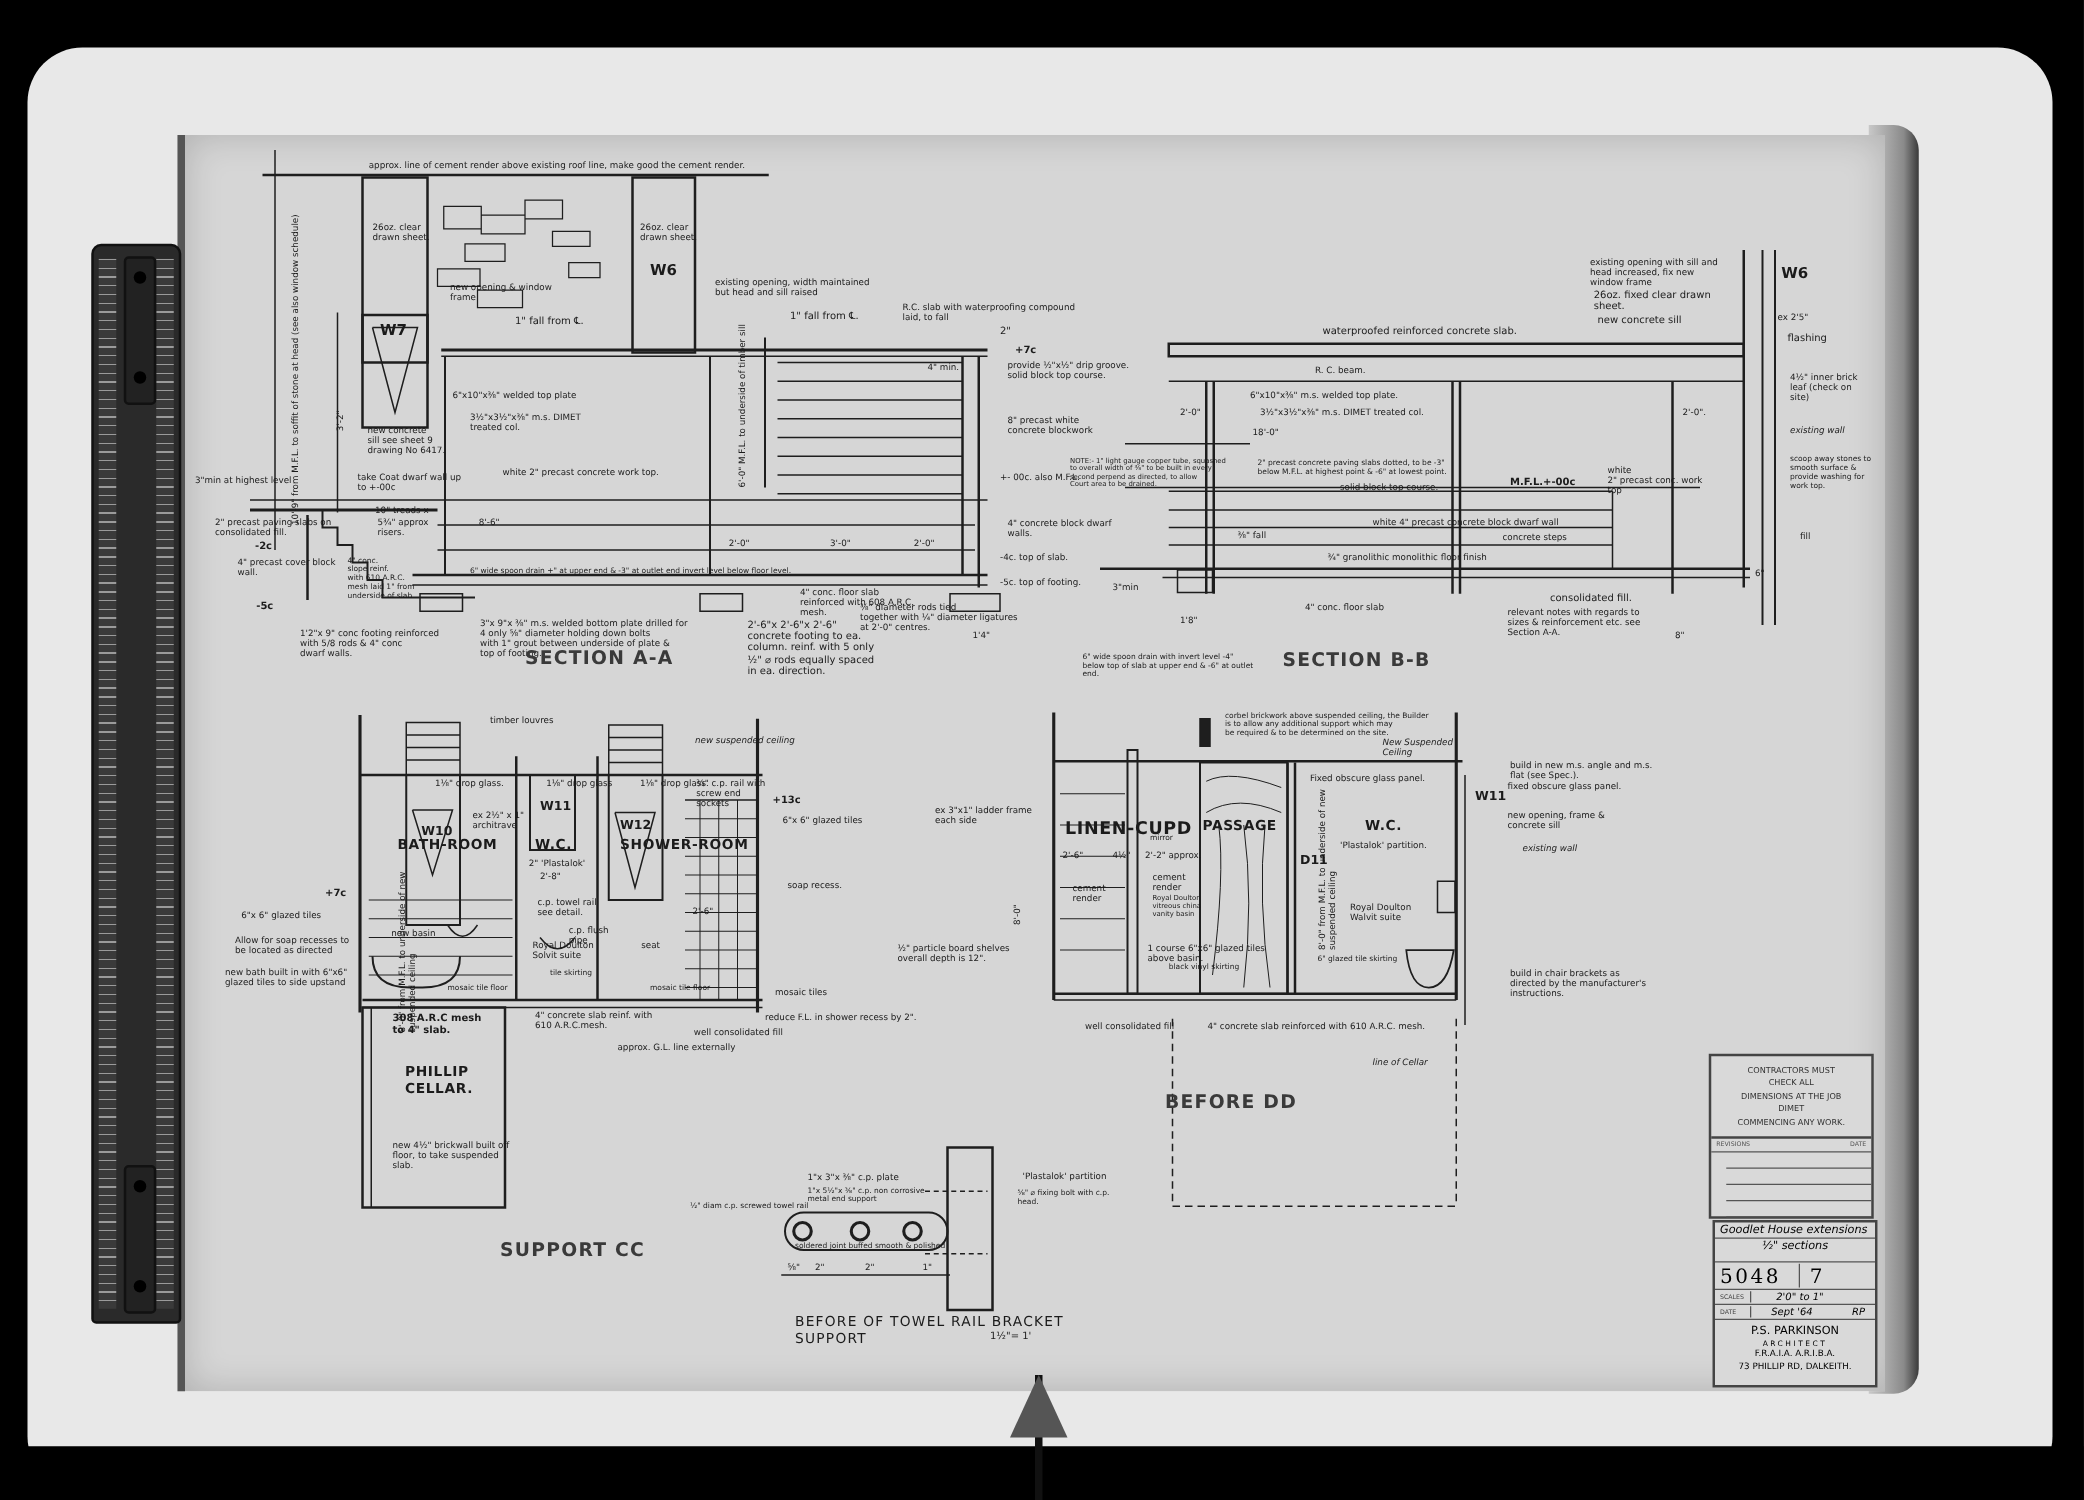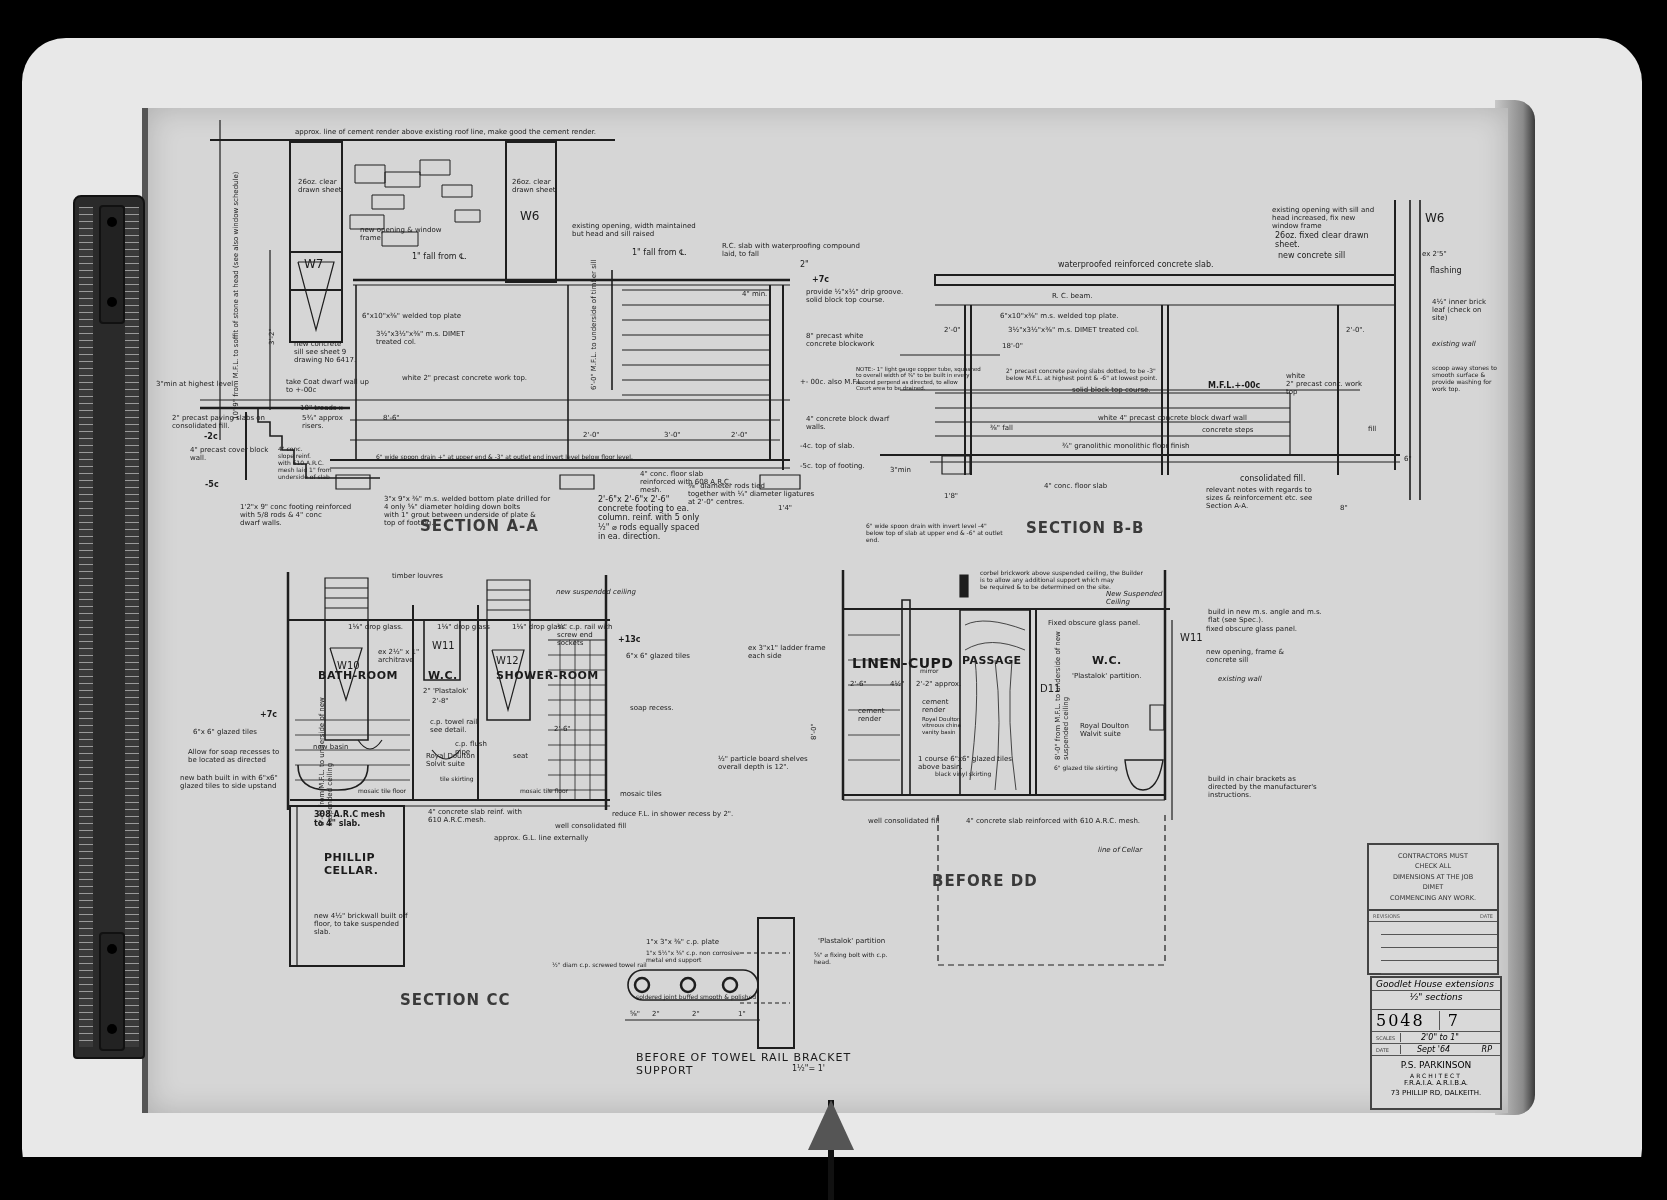--- a/index.html
+++ b/index.html
@@ -16,21 +16,21 @@
   .ruler .screw{position:absolute;left:6px;width:10px;height:10px;border-radius:50%;background:#000;}
   .clip{position:absolute;left:808px;top:1100px;width:0;height:0;border-left:23px solid transparent;border-right:23px solid transparent;border-bottom:50px solid #555;}
   .clip-bar{position:absolute;left:828px;top:1100px;width:6px;height:100px;background:#111;}
   .strip{position:absolute;left:0;top:1157px;width:1667px;height:43px;background:#000;}
   .dwg{position:absolute;left:0;top:0;width:1667px;height:1200px;}
   .lbl{position:absolute;color:#1b1b1b;white-space:pre;line-height:1.15;}
   .note{font-size:7px;}
   .note2{font-size:8px;}
   .room{font-size:11px;font-weight:bold;letter-spacing:.5px;}
   .title{font-size:15px;font-weight:bold;color:#3a3a3a;letter-spacing:1px;}
-  .win{font-size:12px;font-weight:normal;}
+  .win{font-size:12px;font-weight:bold;}
   .tb{position:absolute;border:2px solid #444;background:#d9d9d9;}
   .tb-warn{left:1367px;top:843px;width:128px;height:128px;}
   .tb-warn .warn{font-size:6.5px;text-align:center;padding:6px 19px;line-height:1.6;color:#333;}
   .tb-warn .rev{border-top:2px solid #444;}
   .tb-warn .rev .hdr{font-size:5px;color:#555;padding:2px 4px;border-bottom:1px solid #555;}
   .tb-warn .rev .row{height:12px;border-bottom:1px solid #555;margin-left:12px;}
   .tb-main{left:1370px;top:976px;width:128px;height:130px;}
   .tb-main .r{border-bottom:1px solid #555;font-size:9px;padding:1px 4px;}
   .tb-main .proj{font-style:italic;}
   .tb-main .sub{font-style:italic;text-align:center;height:16px;}
@@ -332,21 +332,21 @@
 <div class="lbl note" style="left:1202px;top:426px">concrete steps</div>
 <div class="lbl note" style="left:990px;top:424px">⅜" fall</div>
 <div class="lbl note" style="left:1062px;top:442px">¾" granolithic monolithic floor finish</div>
 <div class="lbl note" style="left:890px;top:466px">3"min</div>
 <div class="lbl note" style="left:944px;top:492px">1'8"</div>
 <div class="lbl note" style="left:1044px;top:482px">4" conc. floor slab</div>
 <div class="lbl note2" style="left:1240px;top:474px">consolidated fill.</div>
 <div class="lbl note" style="left:1206px;top:486px">relevant notes with regards to
 sizes &amp; reinforcement etc. see
 Section A-A.</div>
-<div class="lbl note" style="left:1368px;top:425px">fill</div>
+<div class="lbl note" style="left:1440px;top:425px">fill</div>
 <div class="lbl note" style="left:1404px;top:455px">6"</div>
 <div class="lbl note" style="left:1340px;top:504px">8"</div>
 <div class="lbl note" style="left:866px;top:523px;font-size:6px">6" wide spoon drain with invert level -4"
 below top of slab at upper end &amp; -6" at outlet
 end.</div>
 <div class="lbl title" style="left:1026px;top:520px">SECTION B-B</div>
 
 <div class="lbl note" style="left:392px;top:572px">timber louvres</div>
 <div class="lbl note" style="left:556px;top:588px;font-style:italic">new suspended ceiling</div>
 <div class="lbl note" style="left:348px;top:623px">1⅛" drop glass.</div>
@@ -394,21 +394,21 @@
 <div class="lbl note" style="left:428px;top:808px">4" concrete slab reinf. with
 610 A.R.C.mesh.</div>
 <div class="lbl note" style="left:612px;top:810px">reduce F.L. in shower recess by 2".</div>
 <div class="lbl note" style="left:494px;top:834px">approx. G.L. line externally</div>
 <div class="lbl note" style="left:555px;top:822px">well consolidated fill</div>
 <div class="lbl room" style="left:324px;top:852px">PHILLIP
 CELLAR.</div>
 <div class="lbl note" style="left:314px;top:912px">new 4½" brickwall built off
 floor, to take suspended
 slab.</div>
-<div class="lbl title" style="left:400px;top:992px">SECTION CC</div>
+<div class="lbl title" style="left:400px;top:992px">SUPPORT CC</div>
 
 <div class="lbl note" style="left:980px;top:570px;font-size:6px">corbel brickwork above suspended ceiling, the Builder
 is to allow any additional support which may
 be required &amp; to be determined on the site.</div>
 <div class="lbl note" style="left:1106px;top:590px;font-style:italic">New Suspended
 Ceiling</div>
 <div class="lbl note" style="left:1048px;top:619px">Fixed obscure glass panel.</div>
 <div class="lbl note" style="left:1208px;top:608px">build in new m.s. angle and m.s.
 flat (see Spec.).</div>
 <div class="lbl note" style="left:1206px;top:625px">fixed obscure glass panel.</div>

